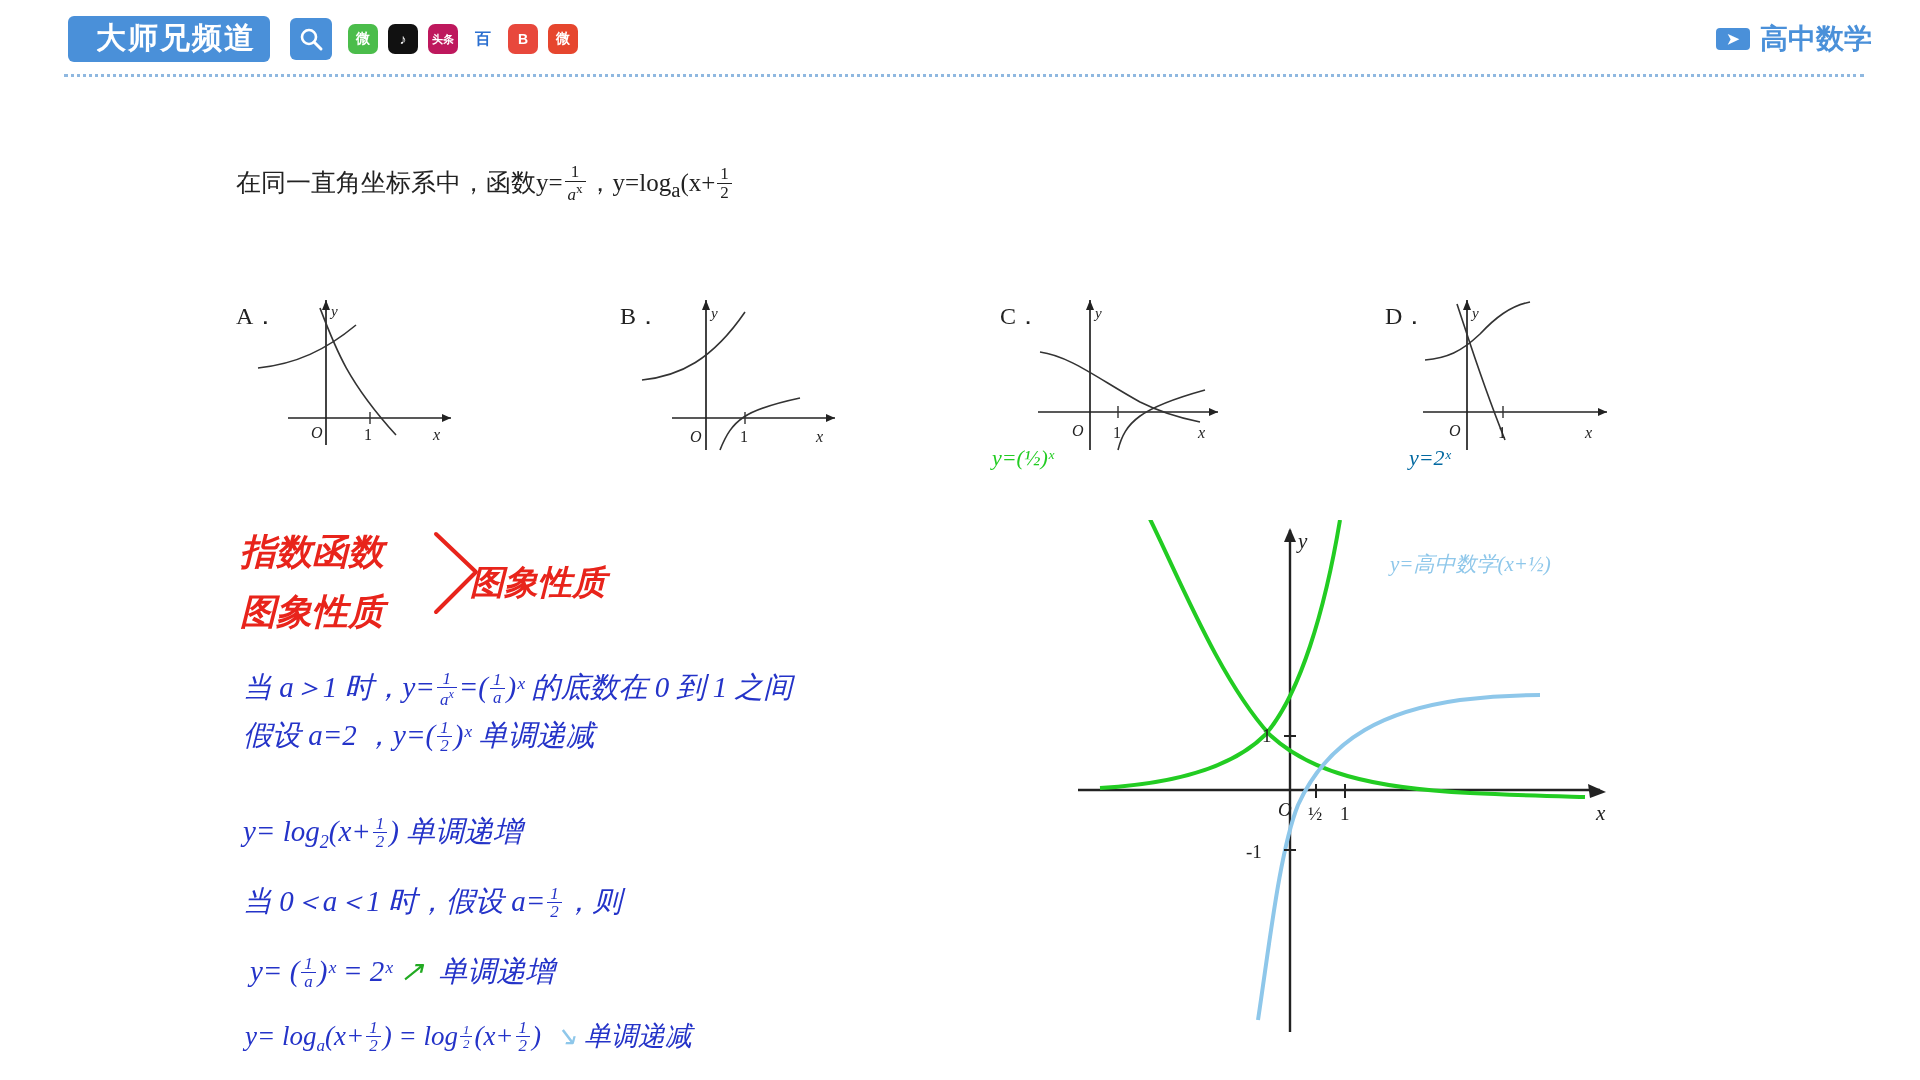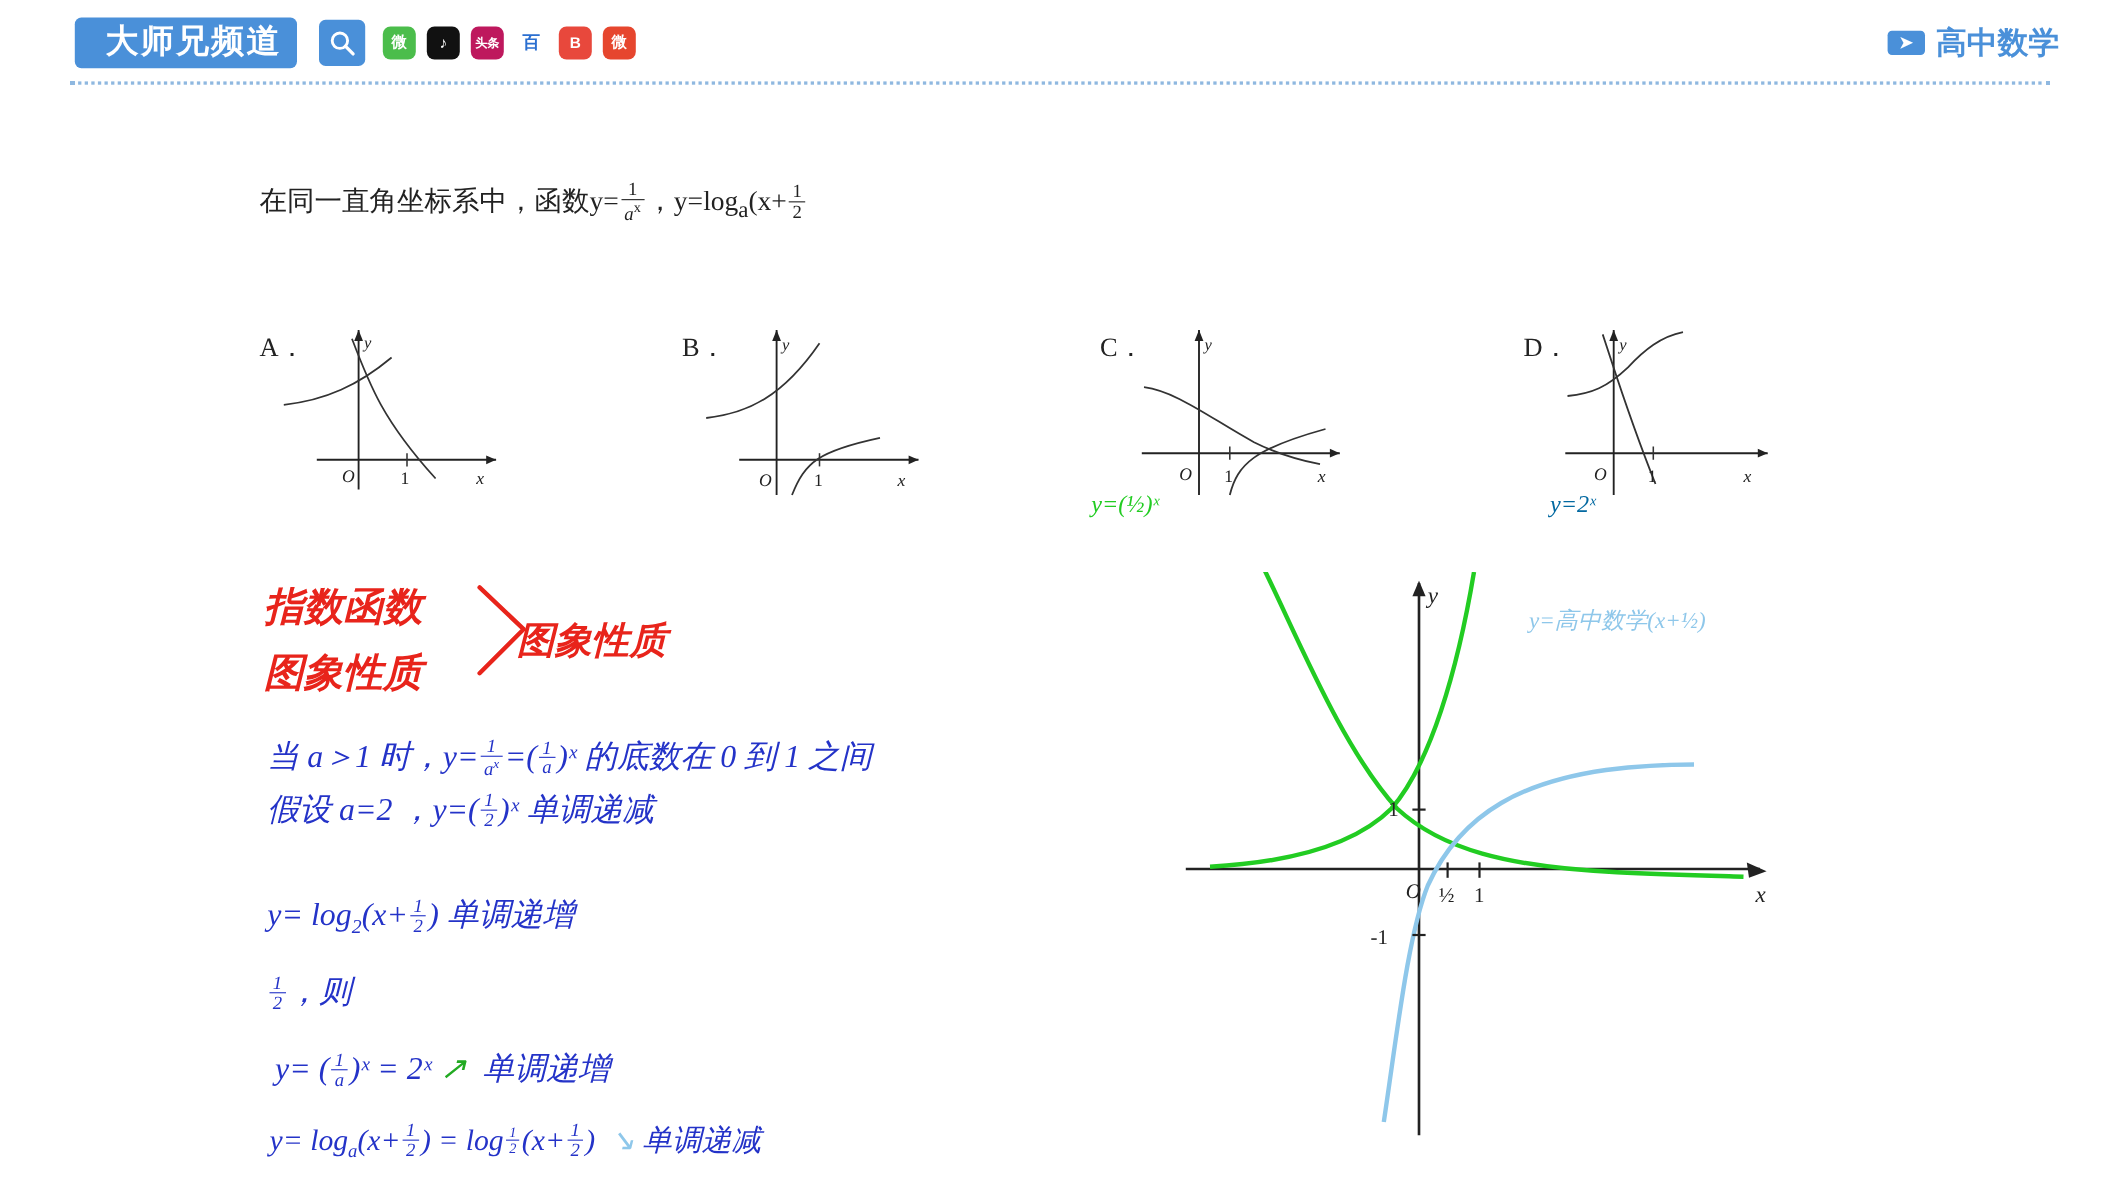--- a/index.html
+++ b/index.html
@@ -238,21 +238,21 @@
 </div>
 
 <div class="hand-blue" style="left:243px;top:812px;">
   <span>y= log</span><sub style="font-size:18px">2</sub><span>(x+</span><span class="fr">
       <span class="num">1</span>
       <span class="den">2</span>
     </span><span>) 单调递增</span>
 </div>
 
 <div class="hand-blue" style="left:243px;top:882px;">
-  <span class="fr">
+  <span>当 0＜a＜1 时，假设 a=</span><span class="fr">
       <span class="num">1</span>
       <span class="den">2</span>
     </span><span>，则</span>
 </div>
 
 <div class="hand-blue" style="left:250px;top:952px;">
   <span>y= (</span><span class="fr">
       <span class="num">1</span>
       <span class="den">a</span>
     </span><span>)ˣ = 2ˣ</span>&nbsp;<span style="color:#22aa22">↗</span>&nbsp;&nbsp;<span>单调递增</span>

